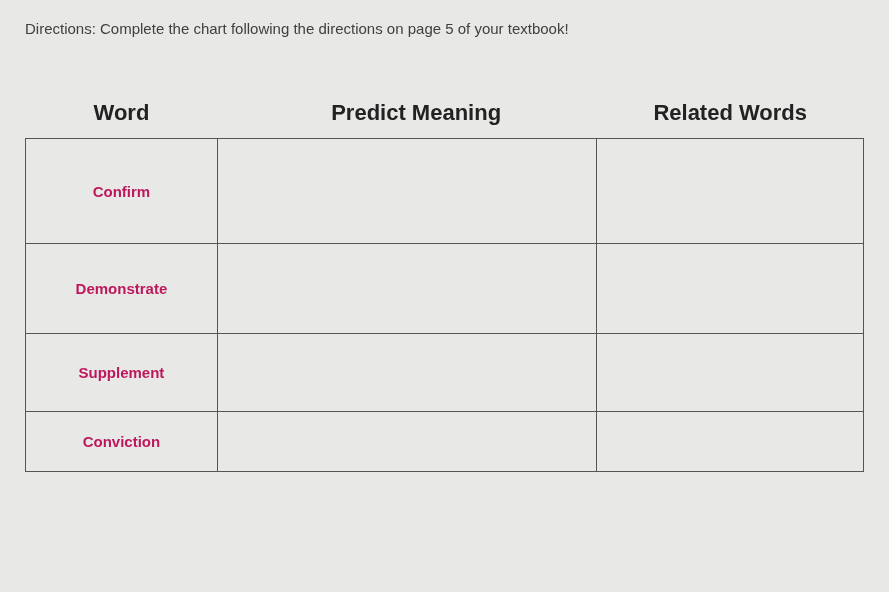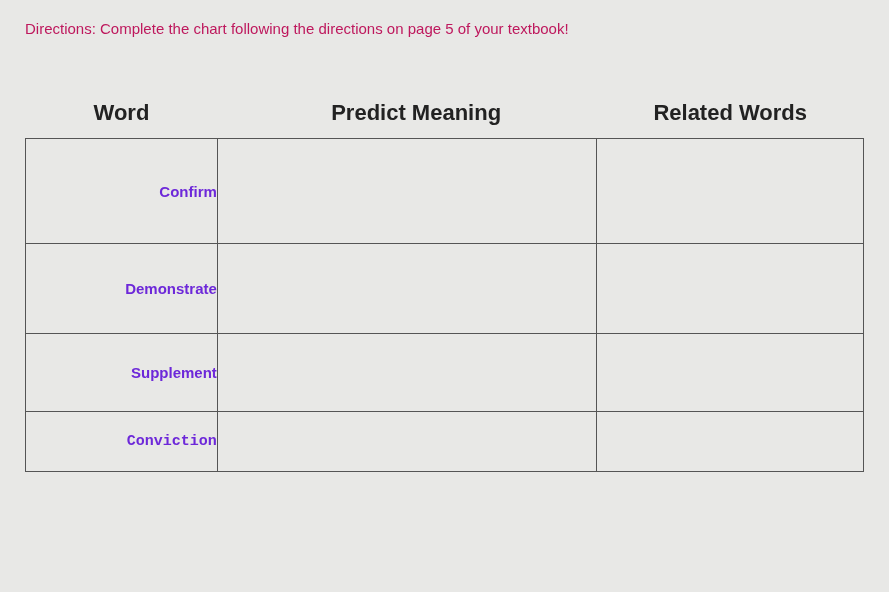--- a/index.html
+++ b/index.html
@@ -10,21 +10,21 @@
     body {
       font-family: Arial, Helvetica, sans-serif;
       background: #e8e8e6;
       width: 889px;
       height: 592px;
       padding: 20px 25px;
       color: #333;
     }
     .directions {
       font-size: 15px;
-      color: #be185d;
+      color: #404040;
       margin-bottom: 55px;
     }
     .chart-table {
       width: 100%;
       border-collapse: collapse;
     }
     .chart-table th {
       font-size: 22px;
       font-weight: bold;
       color: #222;
@@ -53,25 +53,24 @@
     }
     .chart-table tbody tr:first-child td {
       height: 105px;
     }
     .chart-table tbody tr:nth-child(3) td,
     .chart-table tbody tr:nth-child(4) td {
       height: 78px;
     }
     .chart-table tbody tr:last-child td {
       height: 60px;
-      font-family: Liberation Mono, monospace;
     }
     .word-cell {
-      text-align: right;
-      color: #6d28d9;
+      text-align: center;
+      color: #be185d;
       font-weight: bold;
       font-size: 15px;
     }
   </style>
 </head>
 <body>
 
 <div class="directions">Directions: Complete the chart following the directions on page 5 of your textbook!</div>
 
 <table class="chart-table">

